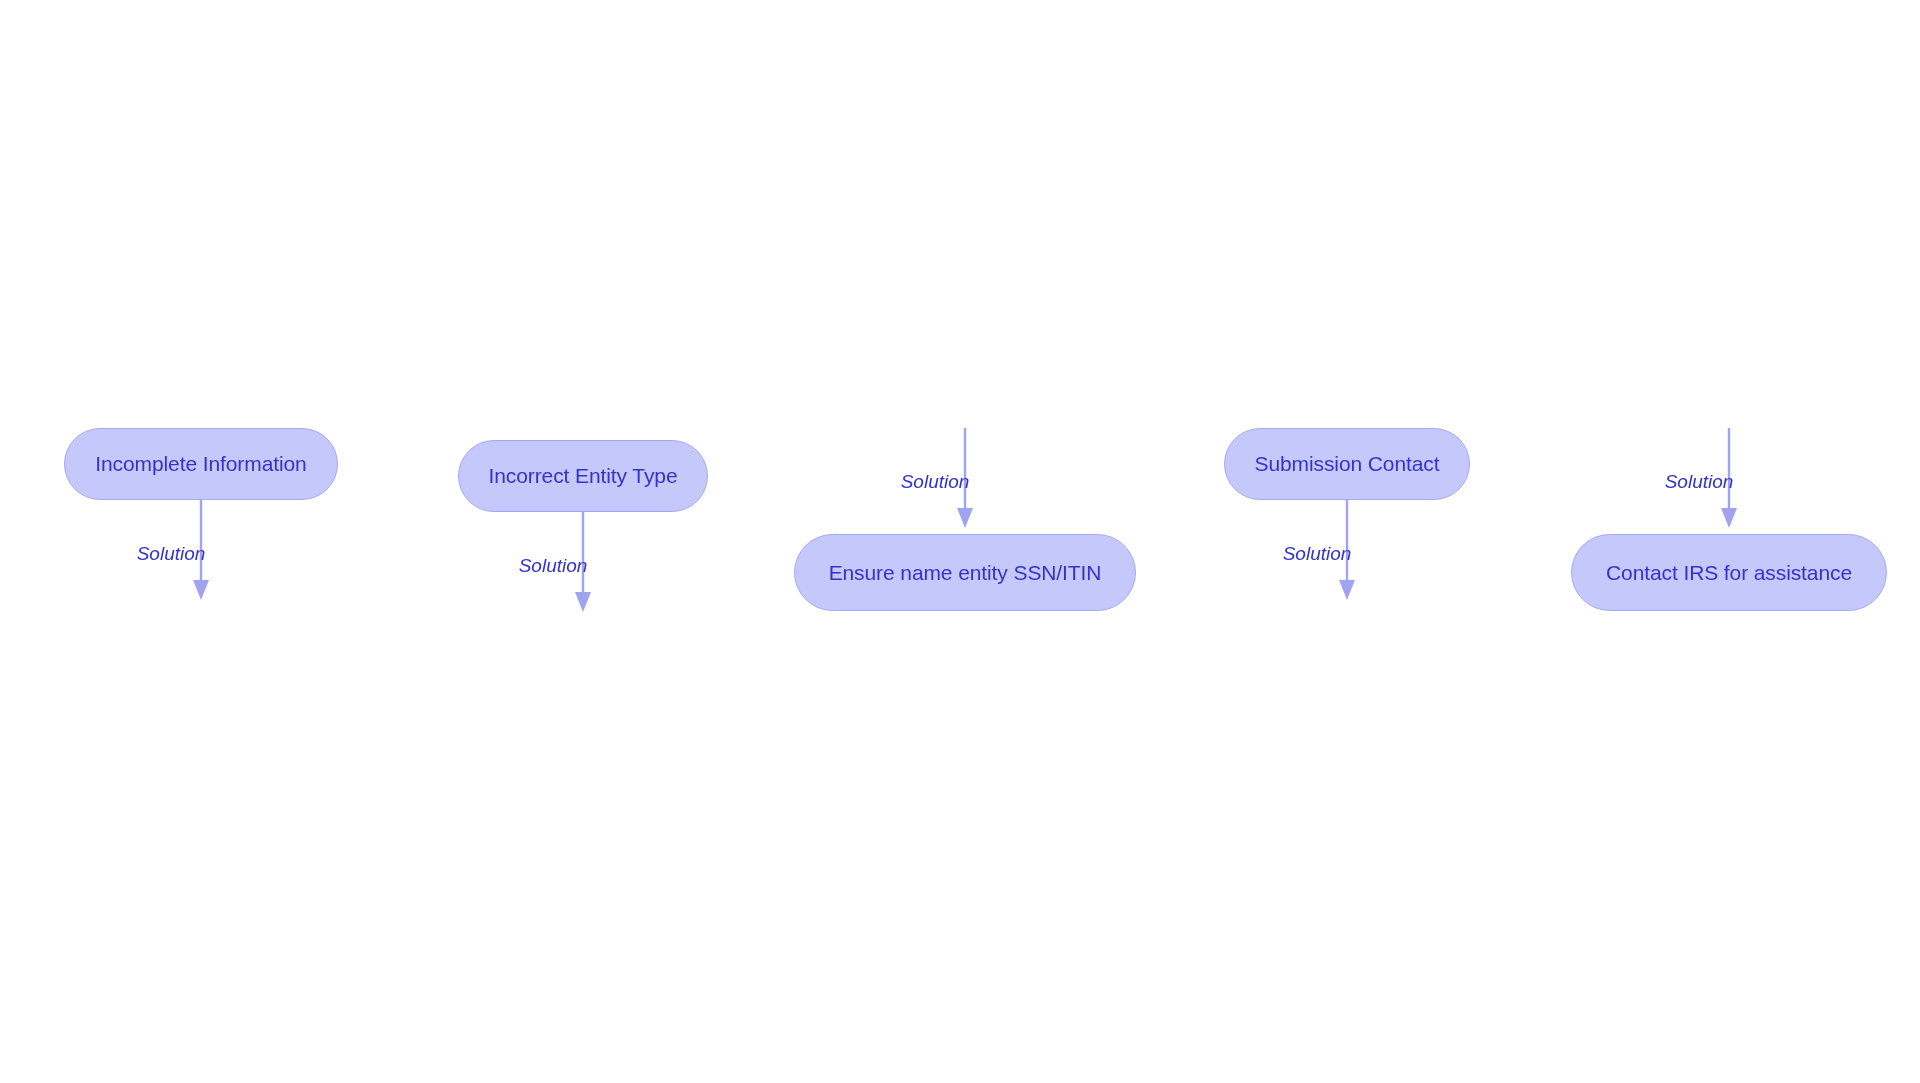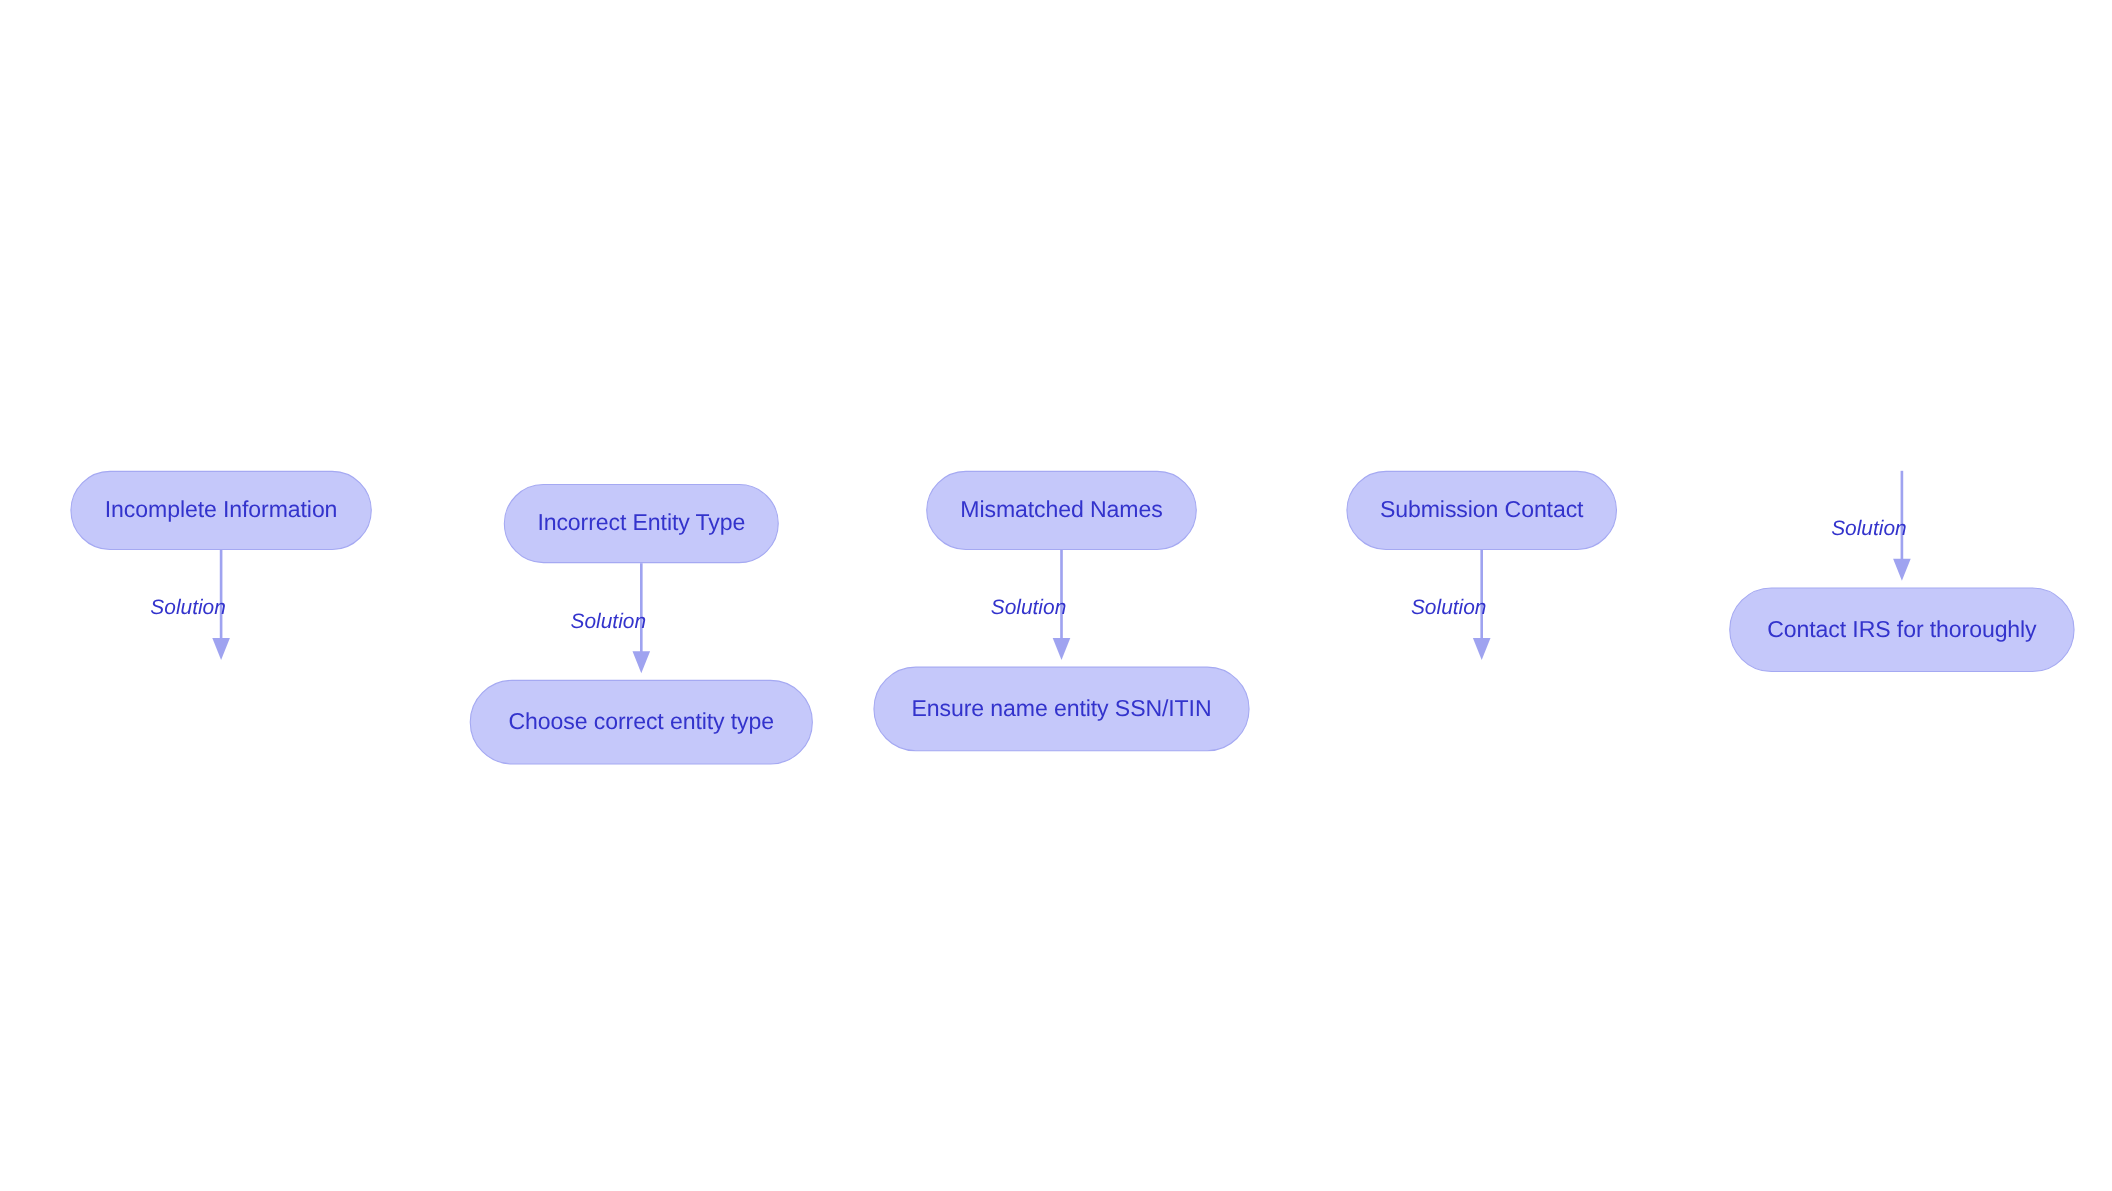--- a/index.html
+++ b/index.html
@@ -125,29 +125,23 @@
       <div class="node node-problem">
         <span>Incorrect Entity Type</span>
       </div>
       <div class="edge">
         <svg class="edge-svg" viewBox="0 0 40 106">
           <line x1="20" y1="0" x2="20" y2="86" stroke="#9fa3f0" stroke-width="2.4"></line>
           <polygon points="20,100 12,80 28,80" fill="#9fa3f0"></polygon>
         </svg>
         <span class="edge-label">Solution</span>
       </div>
-      <div class="node node-solution">
-        <span>Choose correct entity type</span>
-      </div>
     </div>
 
     <div class="flow-column col-2">
-      <div class="node node-problem">
-        <span>Mismatched Names</span>
-      </div>
       <div class="edge">
         <svg class="edge-svg" viewBox="0 0 40 106">
           <line x1="20" y1="0" x2="20" y2="86" stroke="#9fa3f0" stroke-width="2.4"></line>
           <polygon points="20,100 12,80 28,80" fill="#9fa3f0"></polygon>
         </svg>
         <span class="edge-label">Solution</span>
       </div>
       <div class="node node-solution">
         <span>Ensure name entity SSN/ITIN</span>
       </div>
@@ -168,18 +162,18 @@
 
     <div class="flow-column col-4">
       <div class="edge">
         <svg class="edge-svg" viewBox="0 0 40 106">
           <line x1="20" y1="0" x2="20" y2="86" stroke="#9fa3f0" stroke-width="2.4"></line>
           <polygon points="20,100 12,80 28,80" fill="#9fa3f0"></polygon>
         </svg>
         <span class="edge-label">Solution</span>
       </div>
       <div class="node node-solution">
-        <span>Contact IRS for thoroughly</span>
+        <span>Contact IRS for assistance</span>
       </div>
     </div>
 
   </div>
 </div>
 
 </body></html>

